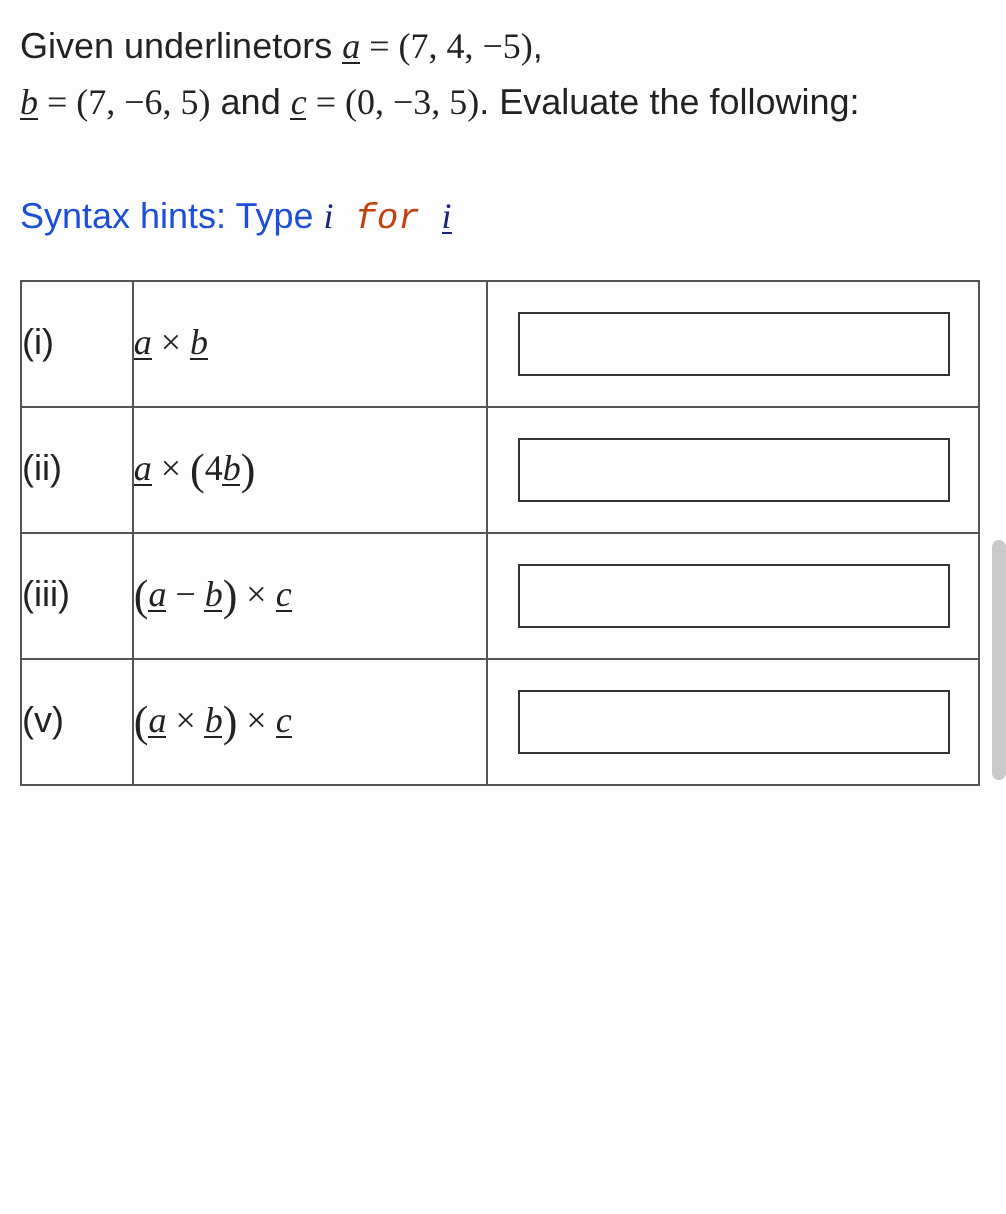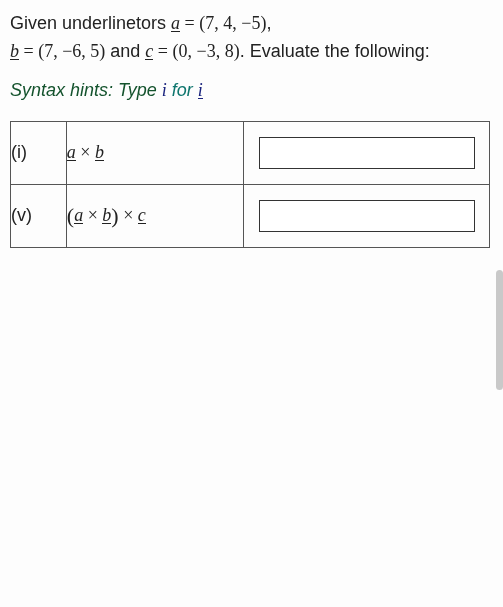--- a/index.html
+++ b/index.html
@@ -10,29 +10,29 @@
     background: #fdfdfd;
     color: #222;
     overflow: hidden;
   }
   .page {
     padding: 10px 10px 0 10px;
   }
   .prompt {
     font-size: 18px;
     line-height: 1.55;
-    margin-bottom: 14px;
+    margin-bottom: 32px;
   }
   .hints {
     font-size: 18px;
     margin-bottom: 20px;
   }
-  .hints-label { color: #14532d; font-style: italic; }
+  .hints-label { color: #1d4ed8; }
   .hints-iplain { color: #1a237e; font-style: italic; font-family: 'Times New Roman', serif; }
-  .hints-for { color: #0f766e; font-style: italic; }
+  .hints-for { color: #c2410c; font-style: italic; font-family: Liberation Mono, monospace; }
   .hints-iunder {
     color: #1a237e; font-style: italic;
     font-family: 'Times New Roman', serif;
     border-bottom: 1.5px solid #1a237e;
     padding-bottom: 0;
     display: inline-block;
     line-height: 0.9;
   }
 
   .uv {
@@ -107,21 +107,21 @@
     background: #c9c9c9;
     border-radius: 4px;
   }
 </style>
 </head>
 <body>
 
 <div class="page">
   <div class="prompt">
     <span>Given underlinetors </span><span class="uv">a</span><span class="mathrm"> = </span><span class="mathrm">(7, 4, −5)</span><span>,</span><br>
-    <span class="uv">b</span><span class="mathrm"> = </span><span class="mathrm">(7, −6, 5)</span><span> and </span><span class="uv">c</span><span class="mathrm"> = </span><span class="mathrm">(0, −3, 8)</span><span>. Evaluate the following:</span>
+    <span class="uv">b</span><span class="mathrm"> = </span><span class="mathrm">(7, −6, 5)</span><span> and </span><span class="uv">c</span><span class="mathrm"> = </span><span class="mathrm">(0, −3, 5)</span><span>. Evaluate the following:</span>
   </div>
 
   <div class="hints">
     <span class="hints-label">Syntax hints: Type </span><span class="hints-iplain">i</span><span class="hints-for"> for </span><span class="hints-iunder">i</span>
   </div>
 
   <table class="qtable">
 
     <tbody>
         <tr>
@@ -129,21 +129,45 @@
       <td class="expr">
         <span class="uv">a</span>
         <span class="mathrm">×</span>
         <span class="uv">b</span>
       </td>
       <td class="inp">
         <input class="ans" type="text" style="">
       </td>
     </tr>
 
+    <tr>
+      <td class="num">(ii)</td>
+      <td class="expr">
+        <span class="uv">a</span>
+        <span class="mathrm">×</span>
+        <span class="mathrm big">(</span><span class="mathrm">4</span><span class="uv">b</span><span class="mathrm big">)</span>
+      </td>
+      <td class="inp">
+        <input class="ans" type="text" style="">
+      </td>
+    </tr>
 
+    <tr>
+      <td class="num">(iii)</td>
+      <td class="expr">
+        <span class="mathrm big">(</span><span class="uv">a</span>
+        <span class="mathrm">−</span>
+        <span class="uv">b</span><span class="mathrm big">)</span>
+        <span class="mathrm">×</span>
+        <span class="uv">c</span>
+      </td>
+      <td class="inp">
+        <input class="ans" type="text" style="">
+      </td>
+    </tr>
 
 
     <tr>
       <td class="num">(v)</td>
       <td class="expr">
         <span class="mathrm big">(</span><span class="uv">a</span>
         <span class="mathrm">×</span>
         <span class="uv">b</span><span class="mathrm big">)</span>
         <span class="mathrm">×</span>
         <span class="uv">c</span>

